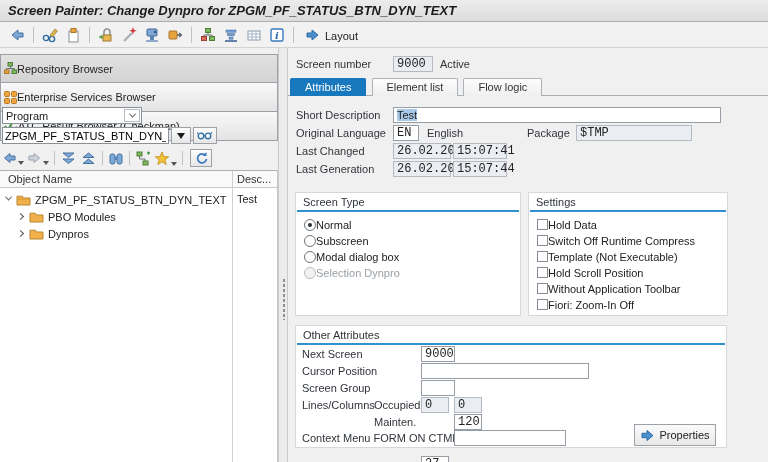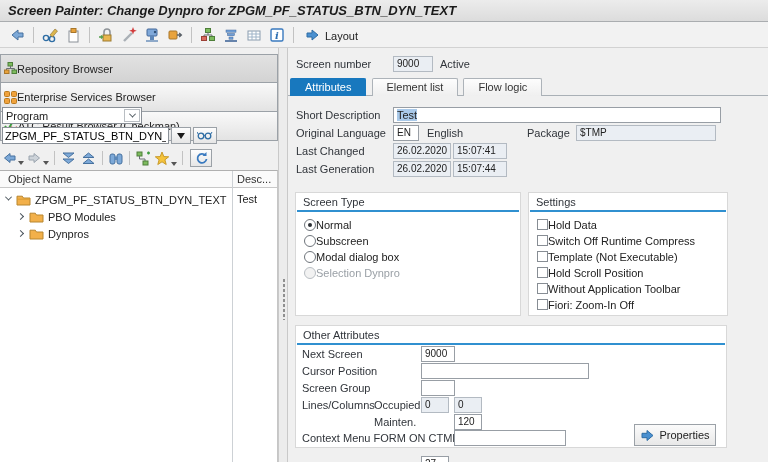--- a/index.html
+++ b/index.html
@@ -61,21 +61,21 @@
   
   .splitter { position:absolute; left:278px; top:48px; width:10px; height:414px; background:#ececec;
     border-left:1px solid #c9c9c9; border-right:1px solid #c9c9c9; }
   .grip { position:absolute; left:3px; top:230px; width:4px; height:42px;
     background-image:radial-gradient(#8f8f8f 1px, transparent 1.2px); background-size:4px 5px; }
 
   
   .main { position:absolute; left:288px; top:48px; width:480px; height:414px; background:#f0f0f0; }
   .lbl { position:absolute; line-height:15px; white-space:nowrap; color:#30343a; }
   .fld { position:absolute; height:16px; border:1px solid #989ea5; background:#fff;
-    font-family:Liberation Sans, sans-serif; font-size:10px; line-height:14px; padding:0 3px; color:#222; }
+    font-family:Liberation Mono, monospace; font-size:12px; line-height:14px; padding:0 3px; color:#222; }
   .fld.ro { background:#eaeef3; border-color:#b3bac2; }
   input.fld { outline:none; }
   .sel-text { background:#a9c9e9; }
 
   .tabstrip { position:absolute; left:0; top:30px; width:480px; height:18px; border-bottom:1px solid #a9b0b6; padding-left:2px; }
   .tab { display:inline-block; height:18px; padding:2px 14px 0; margin-right:2px;
     border:1px solid #adb3b9; border-bottom:none; border-radius:2px 2px 0 0;
     background:linear-gradient(#fdfdfd,#efefef); color:#333; }
   .tab.active { background:#1878be; border-color:#1878be; color:#fff; }
 
@@ -402,21 +402,21 @@
       <span class="tab">Flow logic</span>
     </div>
 
     <span class="lbl" style="left:8px; top:60px;">Short Description</span>
     <span class="fld" style="left:105px; top:59px; width:328px; font-family:'Liberation Sans',sans-serif; font-size:11px;"><span class="sel-text">Test</span></span>
 
     <span class="lbl" style="left:8px; top:78px;">Original Language</span>
     <span class="fld" style="left:105px; top:77px; width:26px;">EN</span>
     <span class="lbl" style="left:139px; top:78px;">English</span>
     <span class="lbl" style="left:239px; top:78px;">Package</span>
-    <span class="fld ro" style="left:288px; top:77px; width:140px;">$TMP</span>
+    <span class="fld ro" style="left:288px; top:77px; width:116px;">$TMP</span>
 
     <span class="lbl" style="left:8px; top:96px;">Last Changed</span>
     <span class="fld ro" style="left:105px; top:95px; width:58px;">26.02.2020</span>
     <span class="fld ro" style="left:165px; top:95px; width:54px;">15:07:41</span>
 
     <span class="lbl" style="left:8px; top:114px;">Last Generation</span>
     <span class="fld ro" style="left:105px; top:113px; width:58px;">26.02.2020</span>
     <span class="fld ro" style="left:165px; top:113px; width:54px;">15:07:44</span>
 
     <div class="panel" style="left:7px; top:144px; width:226px; height:124px;">

